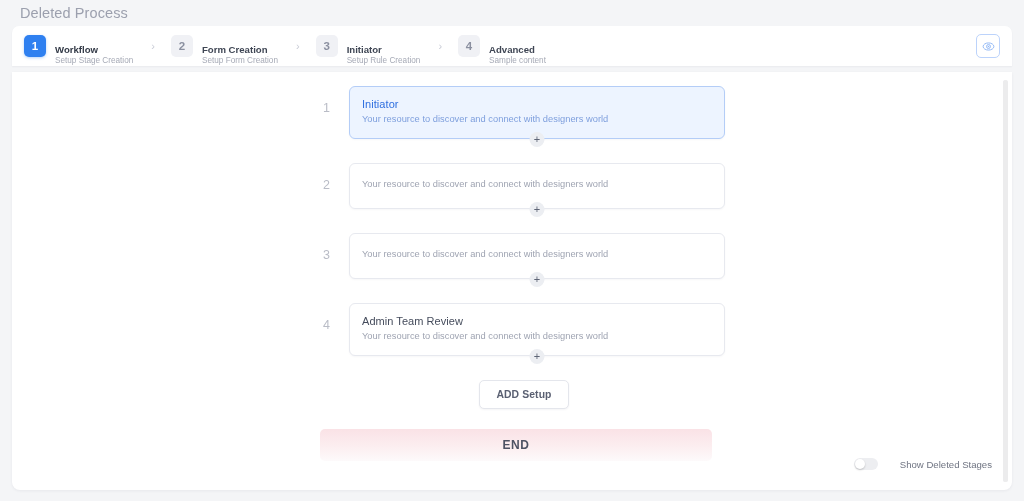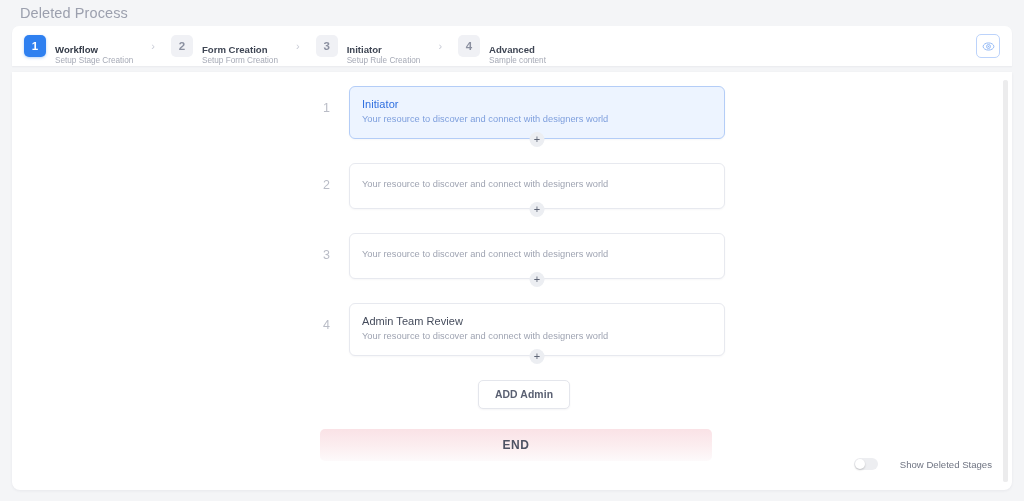--- a/index.html
+++ b/index.html
@@ -423,21 +423,21 @@
           <div class="stage-card">
             <div class="stage-name">Admin Team Review</div>
             <div class="stage-desc">Your resource to discover and connect with designers world</div>
             <div class="add-between">+</div>
           </div>
         </div>
 
       </div>
 
       <div class="add-stage-wrap">
-        <button class="add-stage-btn">ADD Admin</button>
+        <button class="add-stage-btn">ADD Setup</button>
       </div>
 
       <div class="end-banner">END</div>
 
       <div class="deleted-toggle-row">
         <div class="toggle">
           <div class="toggle-knob"></div>
         </div>
         <div class="toggle-label">Show Deleted Stages</div>
       </div>

